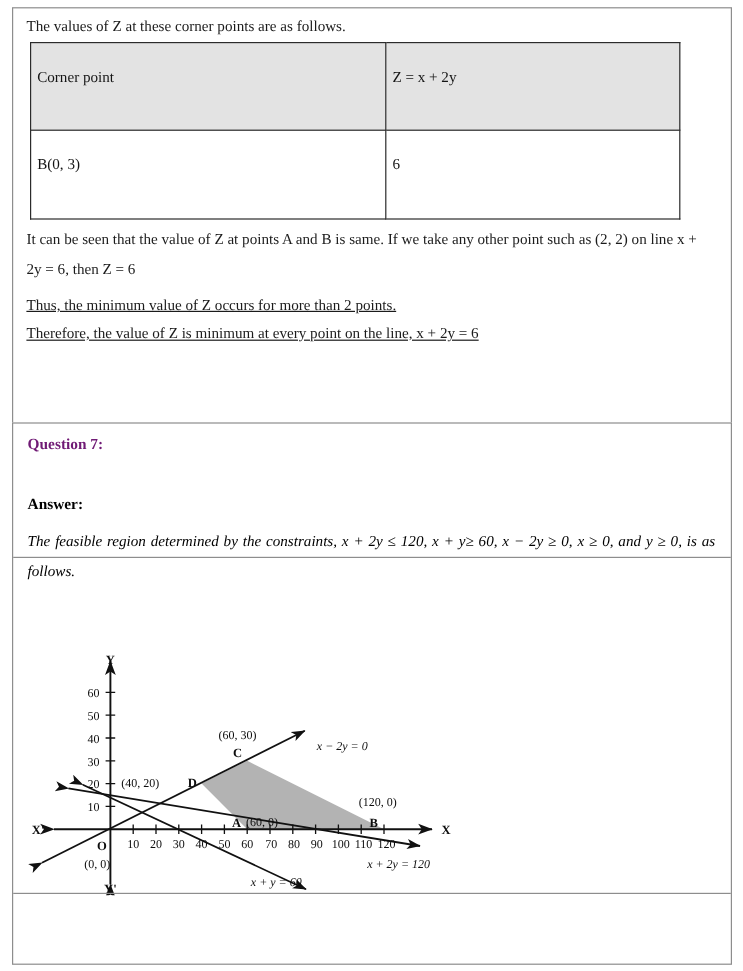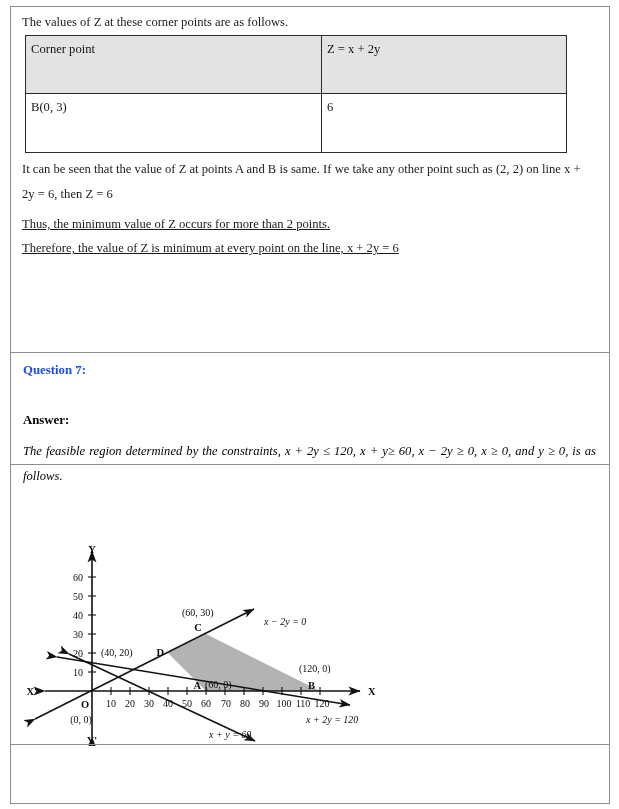--- a/index.html
+++ b/index.html
@@ -39,21 +39,21 @@
 
   
   .z-table {
     border-collapse: collapse;
     table-layout: fixed;
     width: 521px;
     margin: 6px 0 0 3px;
   }
   .z-table td, .z-table th {
     border: 1px solid #2b2b2b;
-    padding: 6px 4px 3px 5px;
+    padding: 21px 4px 3px 5px;
     font-size: 12.6px;
     font-weight: normal;
     text-align: left;
     vertical-align: top;
     color: #141414;
   }
   .z-table .col-a { width: 286px; }
   .z-table .col-b { width: 235px; }
   .z-table thead td { background: #e3e3e3; height: 48px; }
   .z-table tbody td { height: 49px; }
@@ -63,21 +63,21 @@
   .below-table p { margin: 0 18px 0 0; padding-top: 11px; }
   .below-table p.tight { padding-top: 10px; text-decoration: underline; }
 
   
   .q-inner { padding: 10px 12px 0 12px; }
   .q-line {
     font-size: 12.8px;
     font-weight: bold;
     line-height: 15px;
     margin: 0 0 13px 0;
-    color: #1d4ed8;
+    color: #701a75;
   }
   .q-line.last { margin-bottom: 0; }
   .math {
     font-family: "Liberation Serif", "DejaVu Serif", serif;
     font-style: italic;
     font-weight: normal;
     font-size: 12.2px;
     letter-spacing: 0.2px;
   }
   .q-divider {

